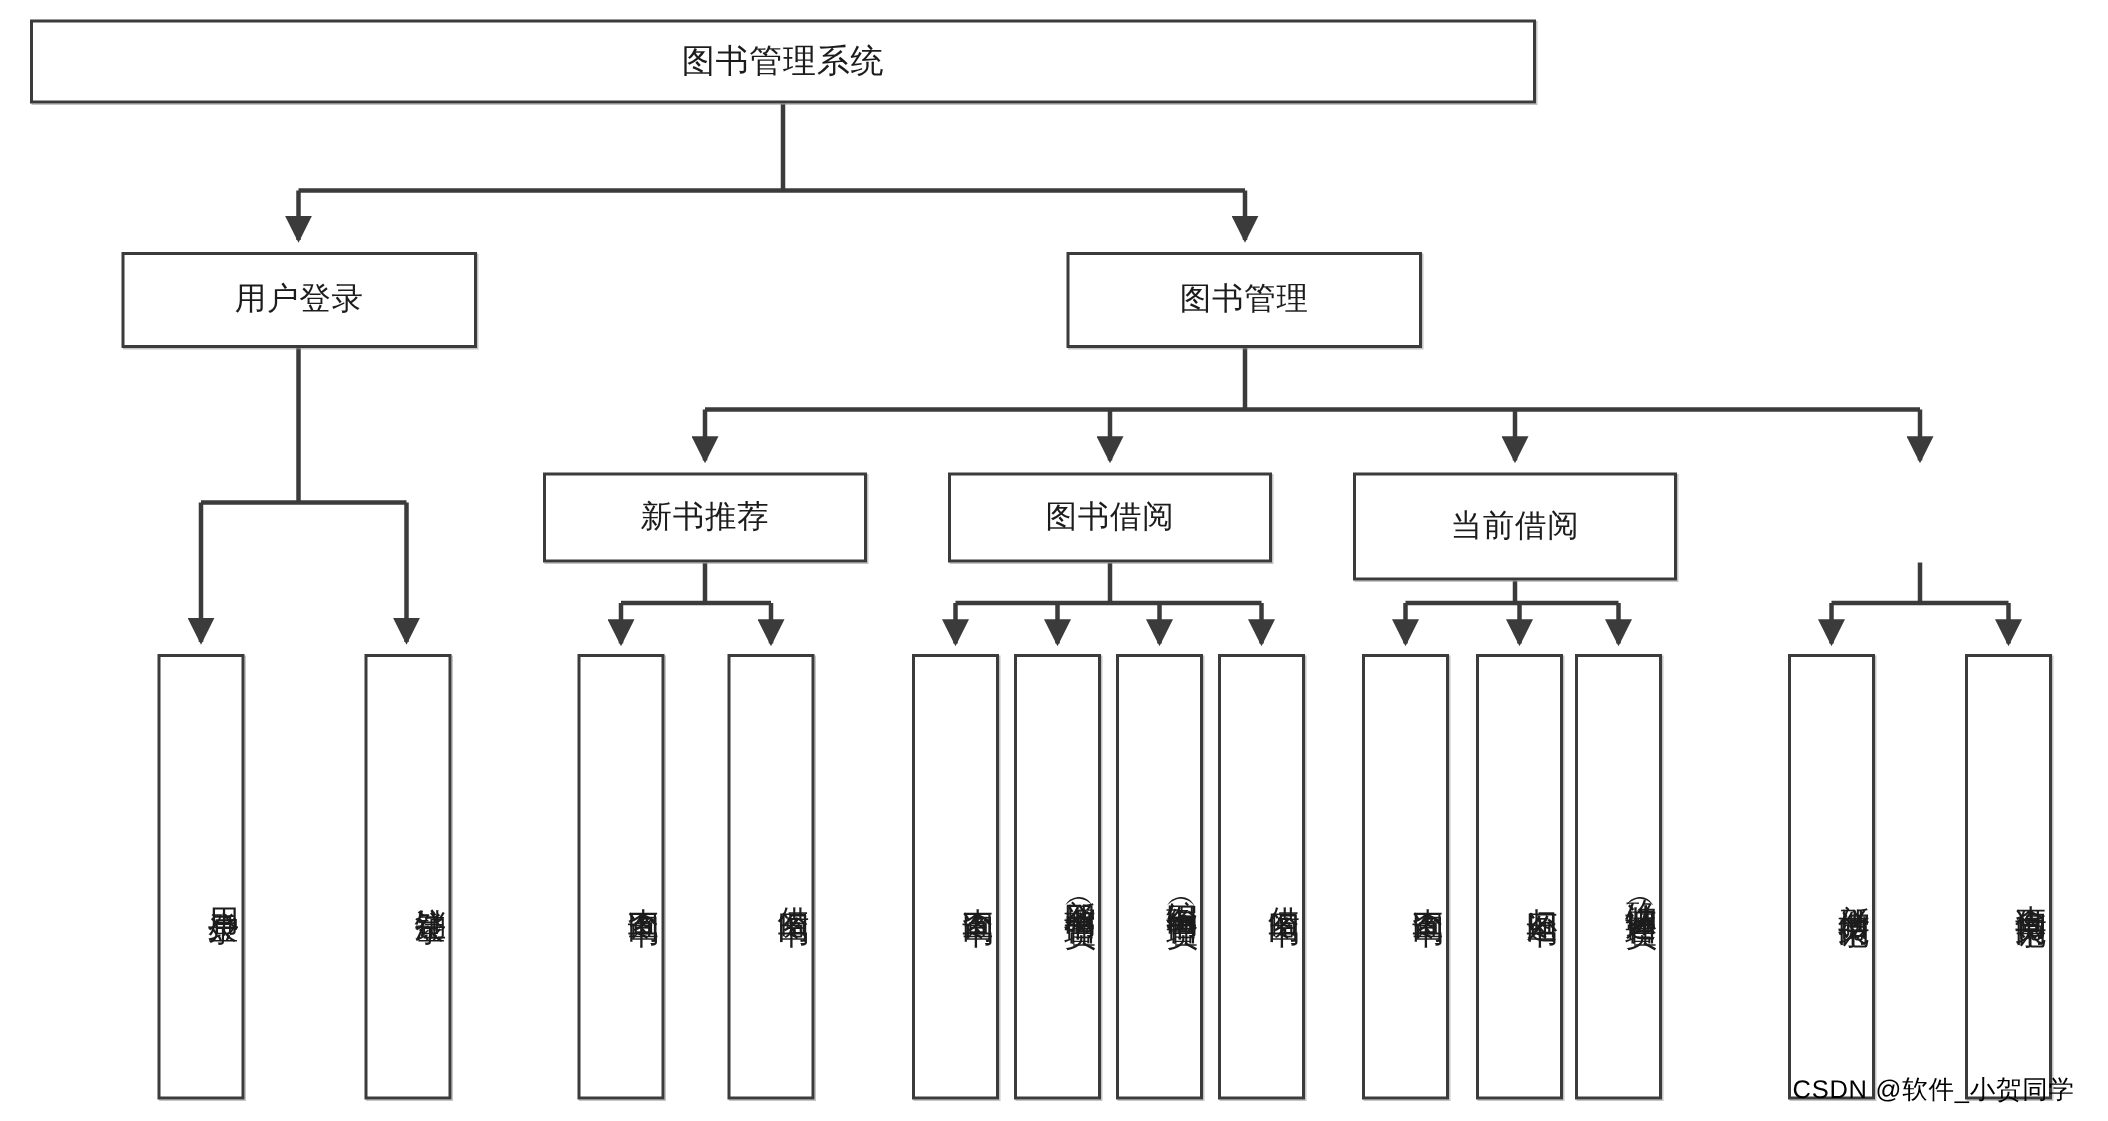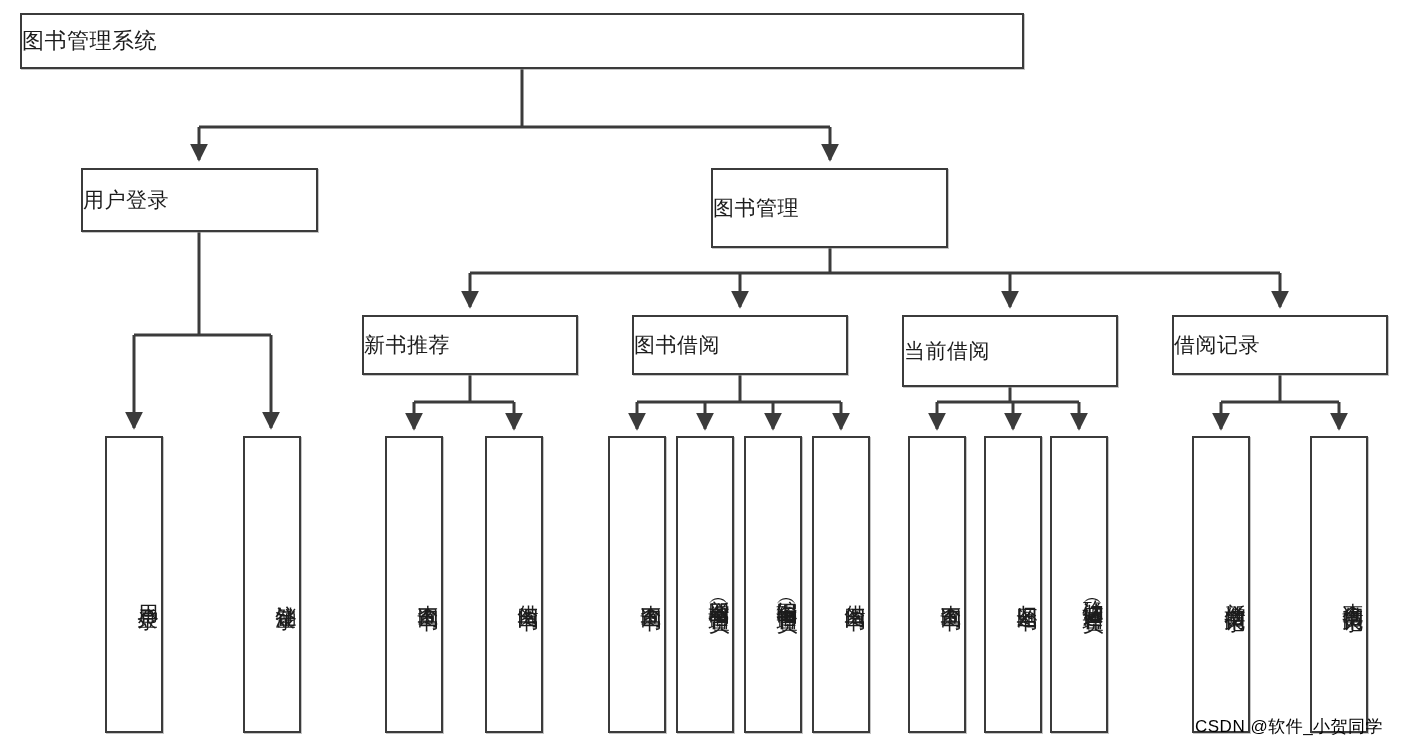--- a/index.html
+++ b/index.html
@@ -27,20 +27,21 @@
     pointer-events: none;
   }
   .node {
     position: absolute;
     box-sizing: border-box;
     background: #ffffff;
     border: 2px solid #3b3b3b;
     box-shadow: 1px 1px 0 rgba(150,150,150,0.55);
     display: flex;
     align-items: center;
+    justify-content: center;
     color: #1c1c1c;
   }
   .node.horizontal {
     font-size: 21px;
     letter-spacing: 0.5px;
     line-height: 1.2;
     white-space: nowrap;
   }
   .node.vertical {
     writing-mode: vertical-rl;
@@ -119,35 +120,32 @@
     </g>
   </svg>
 
   <div class="node horizontal root" style="left:20px; top:13px; width:1004px; height:56px;">
     <span>图书管理系统</span>
   </div>
 
   <div class="node horizontal" style="left:81px; top:168px; width:237px; height:64px;">
     <span>用户登录</span>
   </div>
-  <div class="node horizontal" style="left:711px; top:168px; width:237px; height:80px;">
+  <div class="node horizontal" style="left:711px; top:168px; width:237px; height:64px;">
     <span>图书管理</span>
   </div>
 
   <div class="node horizontal" style="left:632px; top:315px; width:216px; height:60px;">
     <span>图书借阅</span>
   </div>
   <div class="node horizontal" style="left:362px; top:315px; width:216px; height:60px;">
     <span>新书推荐</span>
   </div>
   <div class="node horizontal" style="left:902px; top:315px; width:216px; height:72px;">
     <span>当前借阅</span>
-  </div>
-  <div class="node horizontal" style="left:1172px; top:315px; width:216px; height:60px;">
-    <span>借阅记录</span>
   </div>
 
   <div class="node vertical" style="left:105px; top:436px; width:58px; height:297px;">
     <span>用户登录</span>
   </div>
   <div class="node vertical" style="left:243px; top:436px; width:58px; height:297px;">
     <span>注销登录</span>
   </div>
 
   <div class="node vertical" style="left:385px; top:436px; width:58px; height:297px;">

